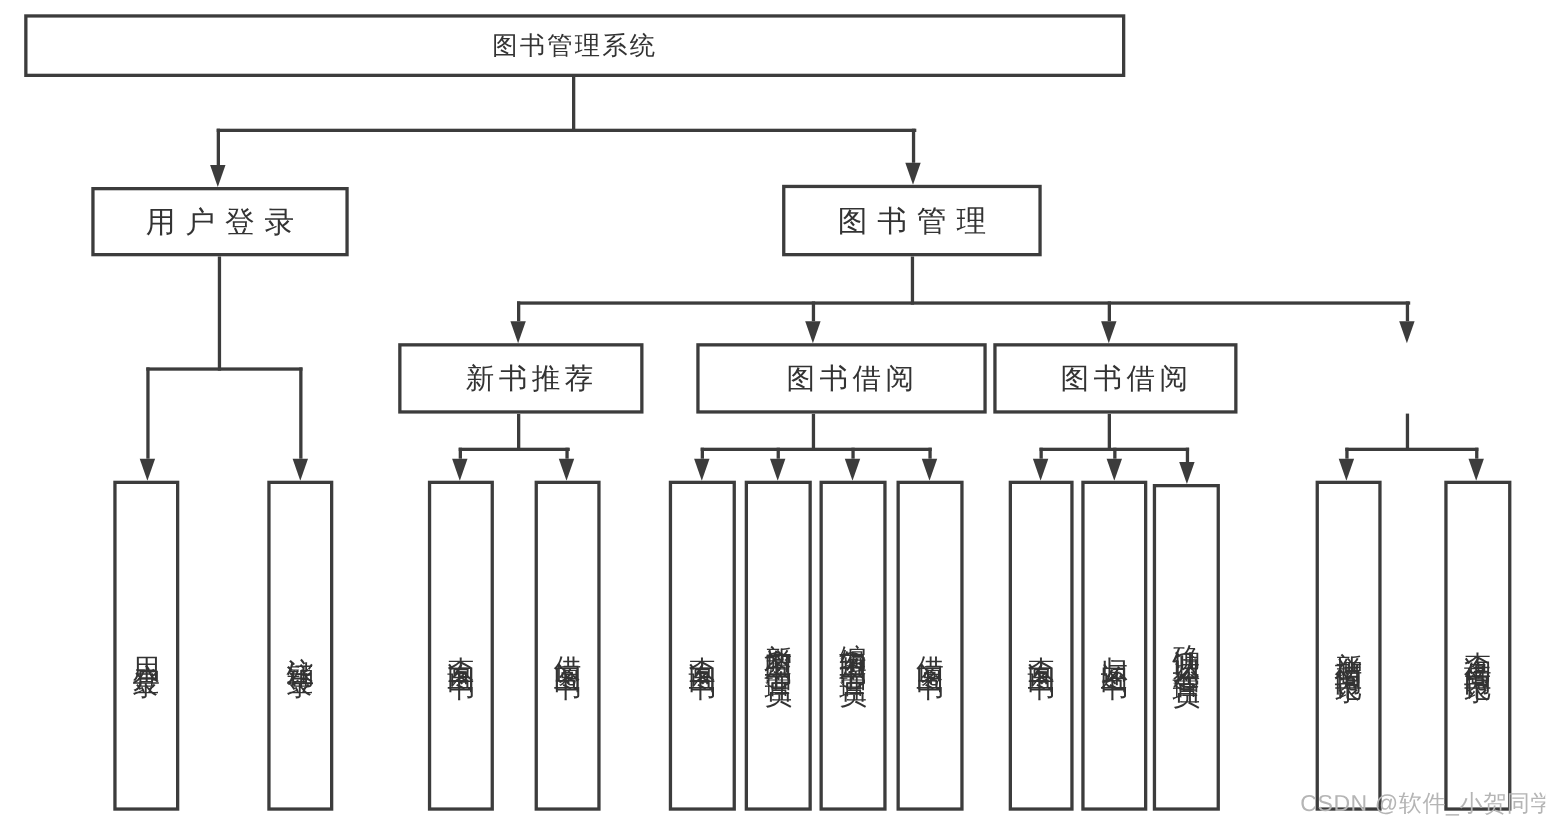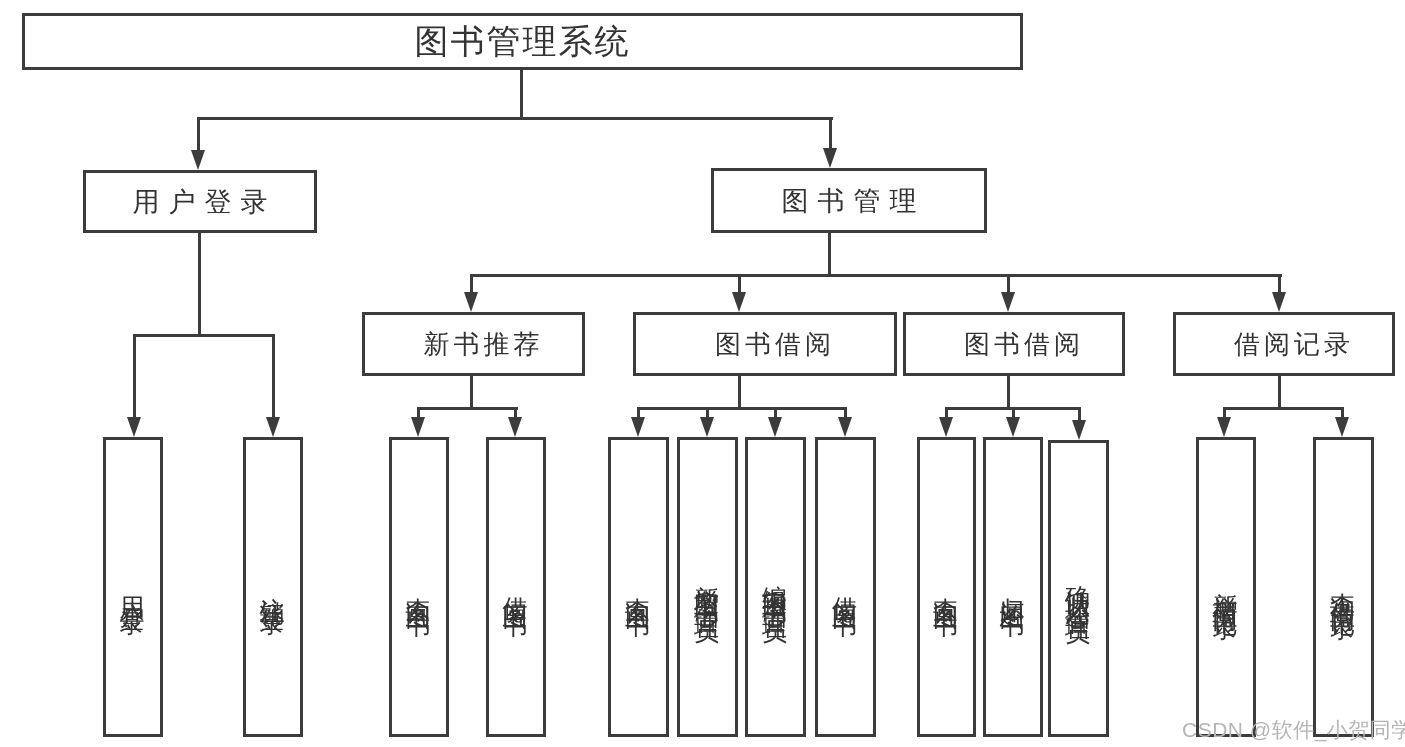--- a/index.html
+++ b/index.html
@@ -17,21 +17,21 @@
     position: absolute;
     background: #ffffff;
     border: 3px solid #3c3c3c;
     display: flex;
     align-items: center;
     justify-content: center;
     color: #333333;
     z-index: 2;
   }
   .box .lbl { white-space: nowrap; }
-  .root-box  { font-size: 34px; letter-spacing: 2px; }
+  .root-box  { font-size: 23px; letter-spacing: 2px; }
   .l2-box    { font-size: 27px; letter-spacing: 9px; }
   .l2-box .lbl { text-indent: 9px; }
   .l3-box    { font-size: 26px; letter-spacing: 4px; padding-left: 16px; }
   .l3-box .lbl { text-indent: 4px; }
   .leaf-box {
     writing-mode: vertical-rl;
     text-orientation: mixed;
     font-size: 25px;
     letter-spacing: 5px;
   }
@@ -62,35 +62,32 @@
 
 <div id="canvas">
 
   <div class="box root-box" style="left:22px; top:13px; width:1001px; height:57px;">
     <span class="lbl">图书管理系统</span>
   </div>
 
   <div class="box l2-box" style="left:83px; top:170px; width:234px; height:63px;">
     <span class="lbl">用户登录</span>
   </div>
-  <div class="box l2-box" style="left:711px; top:168px; width:276px; height:65px;">
+  <div class="box l2-box" style="left:711px; top:168px; width:236px; height:65px;">
     <span class="lbl">图书管理</span>
   </div>
 
   <div class="box l3-box" style="left:362px; top:312px; width:223px; height:64px;">
     <span class="lbl">新书推荐</span>
   </div>
   <div class="box l3-box" style="left:633px; top:312px; width:264px; height:64px;">
     <span class="lbl">图书借阅</span>
   </div>
   <div class="box l3-box" style="left:903px; top:312px; width:222px; height:64px;">
     <span class="lbl">图书借阅</span>
-  </div>
-  <div class="box l3-box" style="left:1173px; top:312px; width:222px; height:64px;">
-    <span class="lbl">借阅记录</span>
   </div>
 
   <div class="box leaf-box" style="left:103px; top:437px; width:60px; height:300px;">
     <span class="lbl">用户登录</span>
   </div>
   <div class="box leaf-box" style="left:243px; top:437px; width:60px; height:300px;">
     <span class="lbl">注销登录</span>
   </div>
 
   <div class="box leaf-box" style="left:389px; top:437px; width:60px; height:300px;">

